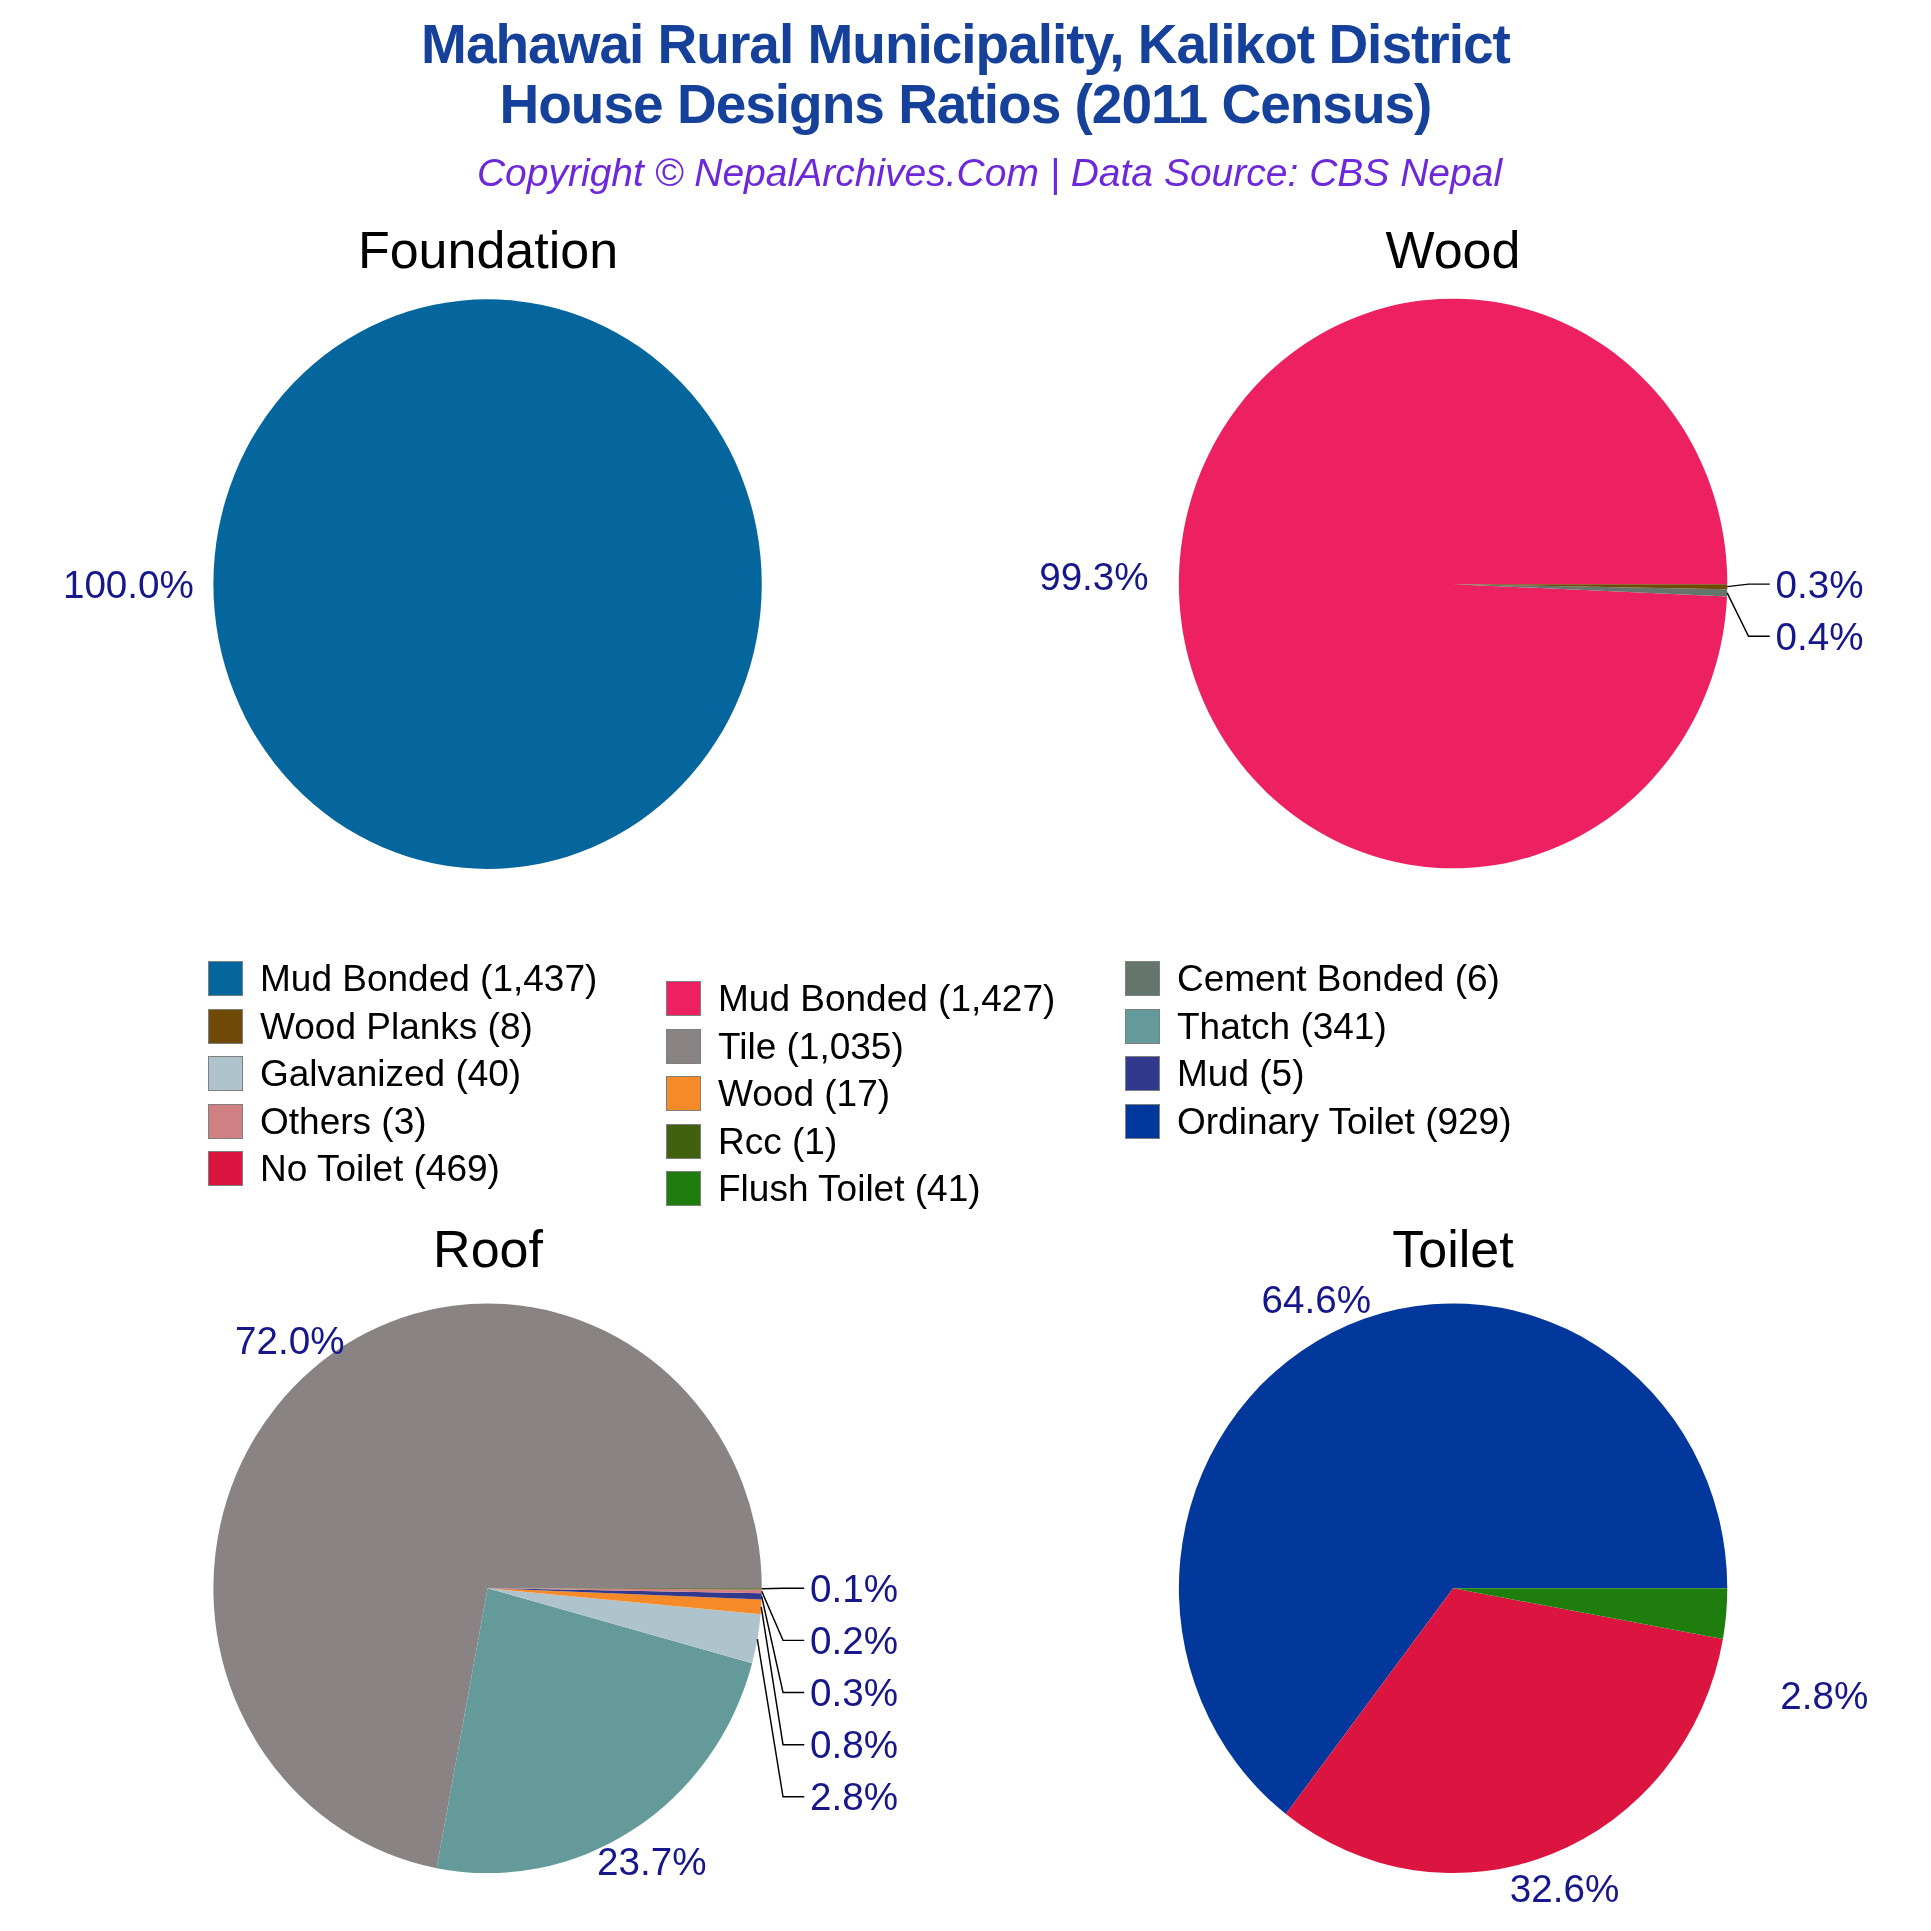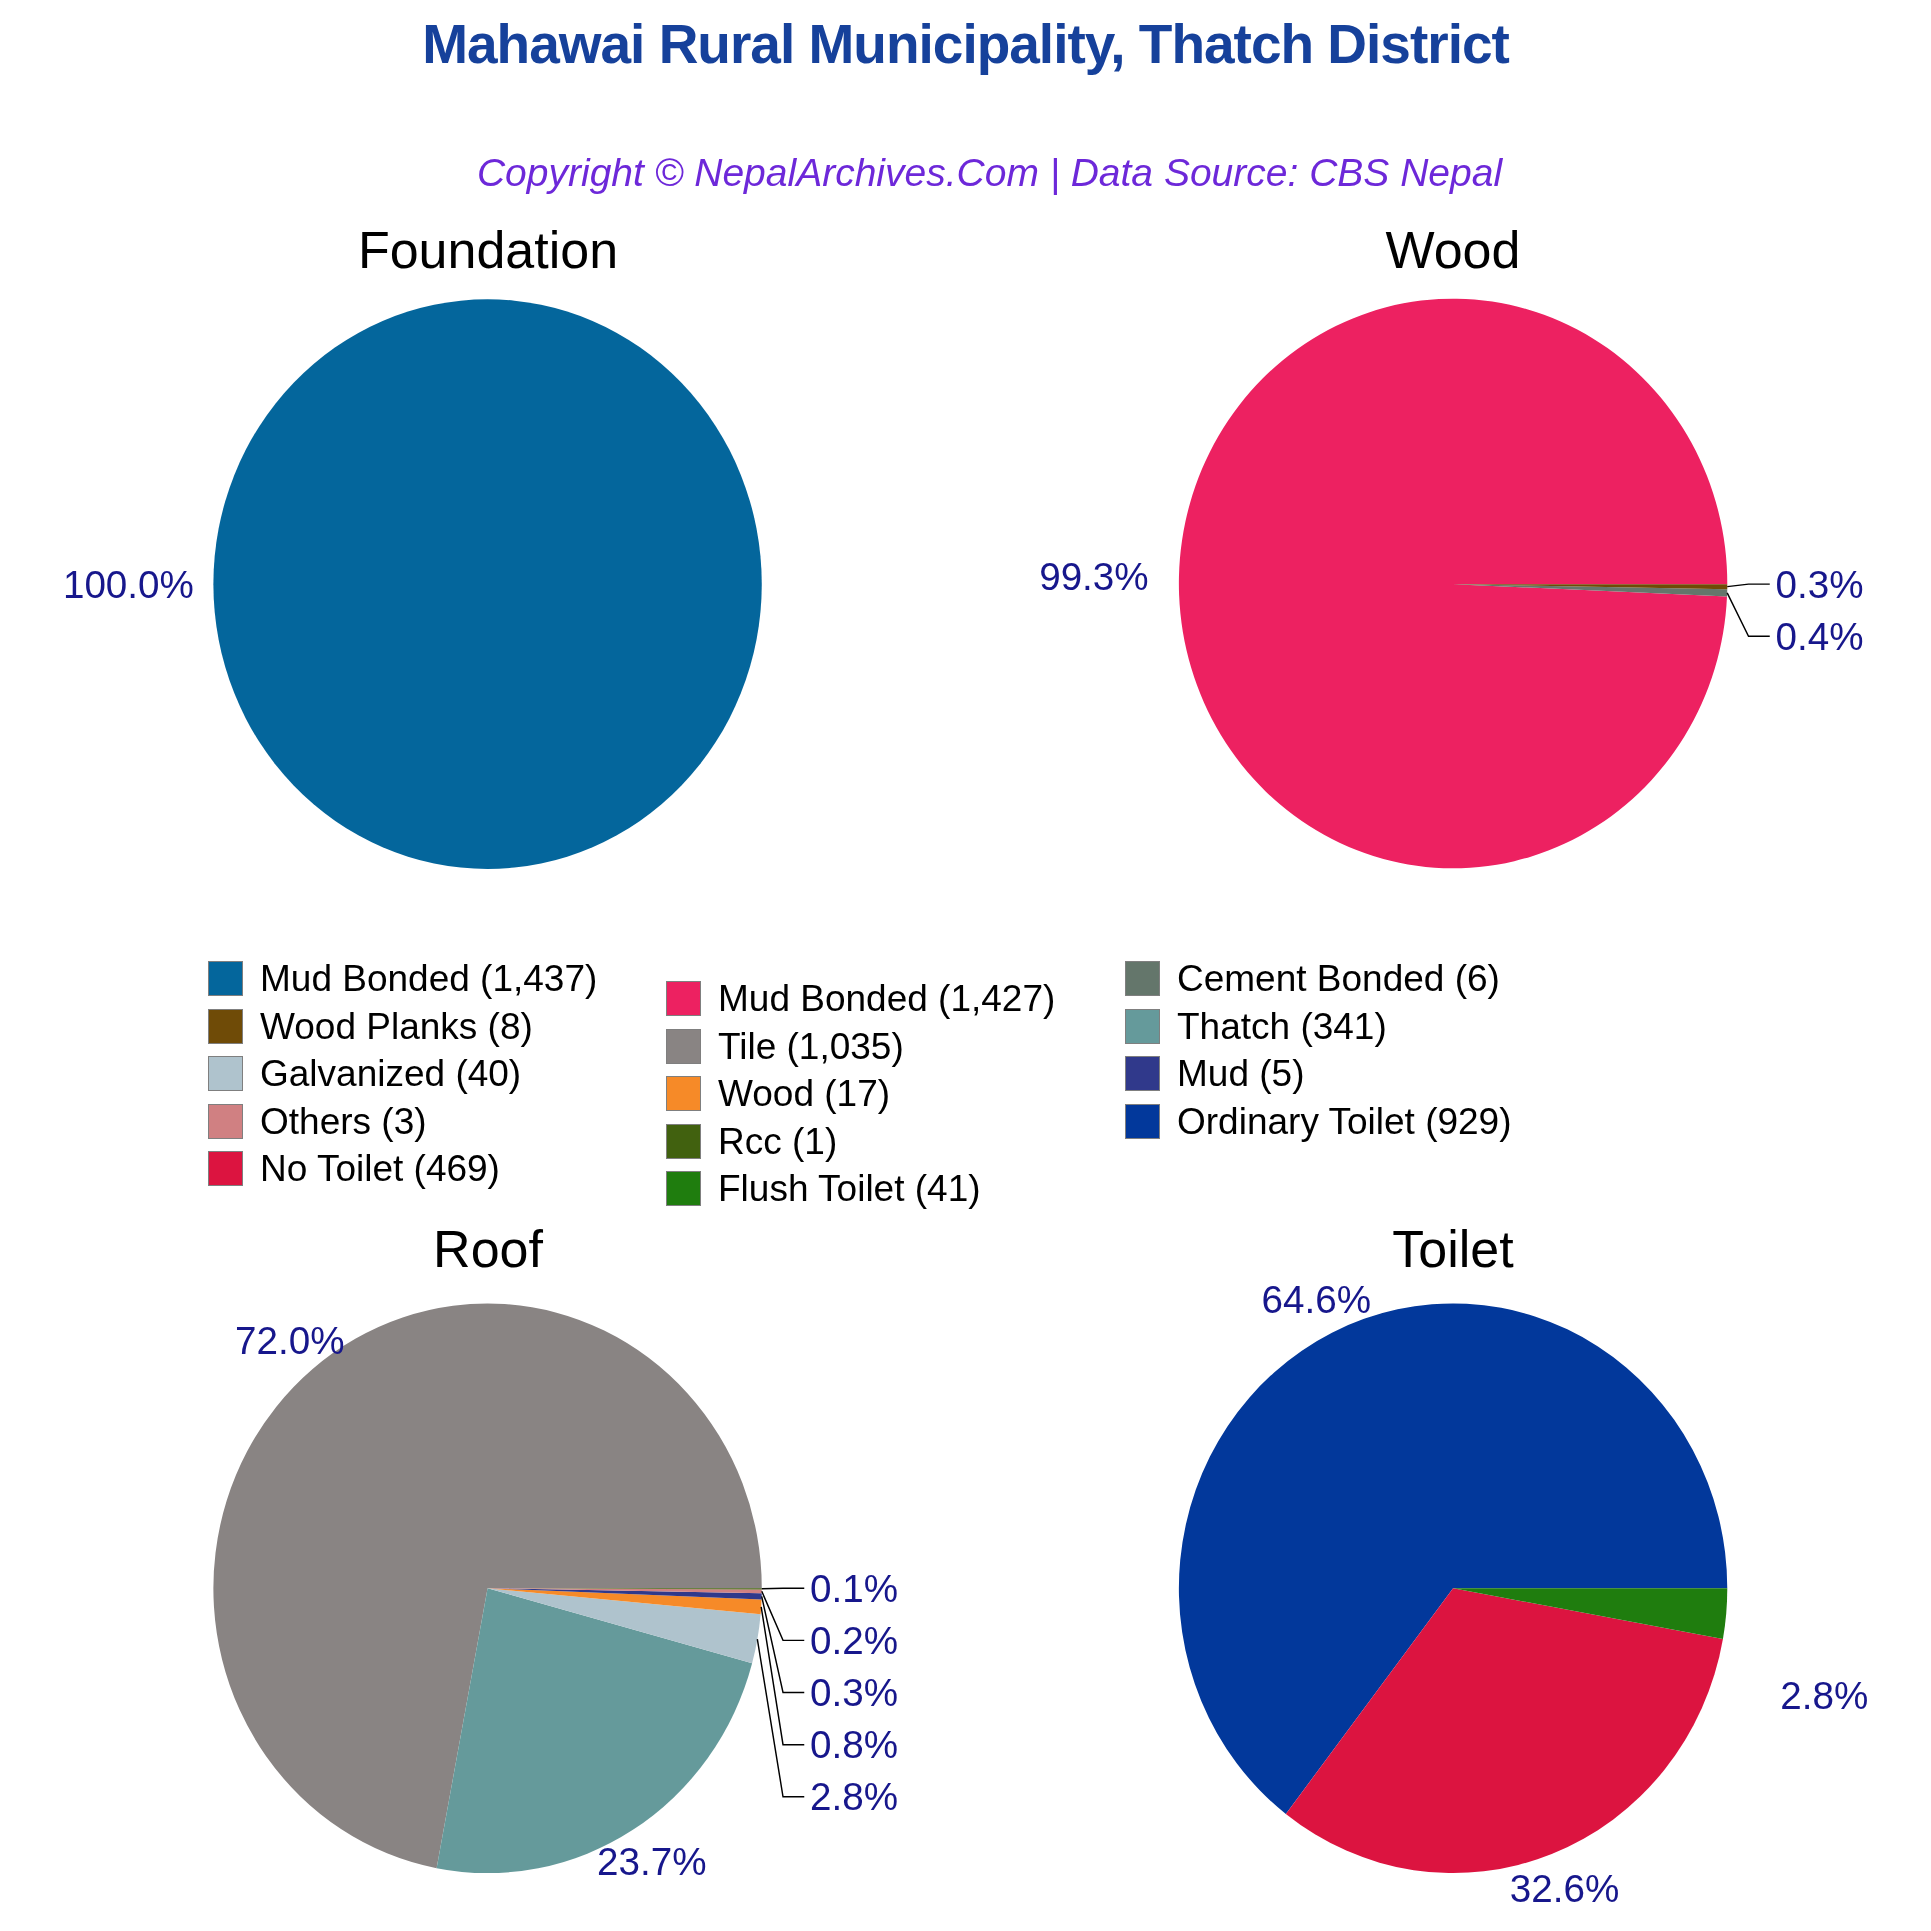--- a/index.html
+++ b/index.html
@@ -25,21 +25,22 @@
   .legend-swatch{width:33px;height:33px;border:1.9px solid #7f7f7f;flex:0 0 auto;}
   .legend-label{font-size:37px;color:#000;white-space:nowrap;line-height:1;}
   text.pct-label{font-size:40px;fill:#17178C;}
 </style>
 </head>
 <body>
 
 <div id="canvas">
 
   <div class="main-title" style="color: rgb(22, 65, 155);">
-    <div>Mahawai Rural Municipality, Thatch District</div>
+    <div>Mahawai Rural Municipality, Kalikot District</div>
+    <div>House Designs Ratios (2011 Census)</div>
   </div>
 
   <div class="subtitle" style="color: #6d28d9; padding-left: 24px;">Copyright © NepalArchives.Com | Data Source: CBS Nepal</div>
 
   <div class="pie-title" style="left:488px;top:220px;">Foundation</div>
   <div class="pie-title" style="left:1453px;top:220px;">Wood</div>
   <div class="pie-title" style="left:488px;top:1219px;">Roof</div>
   <div class="pie-title" style="left:1453px;top:1219px;">Toilet</div>
 
   <svg id="pies-svg" width="1931" height="1931" viewBox="0 0 2000 2000">

